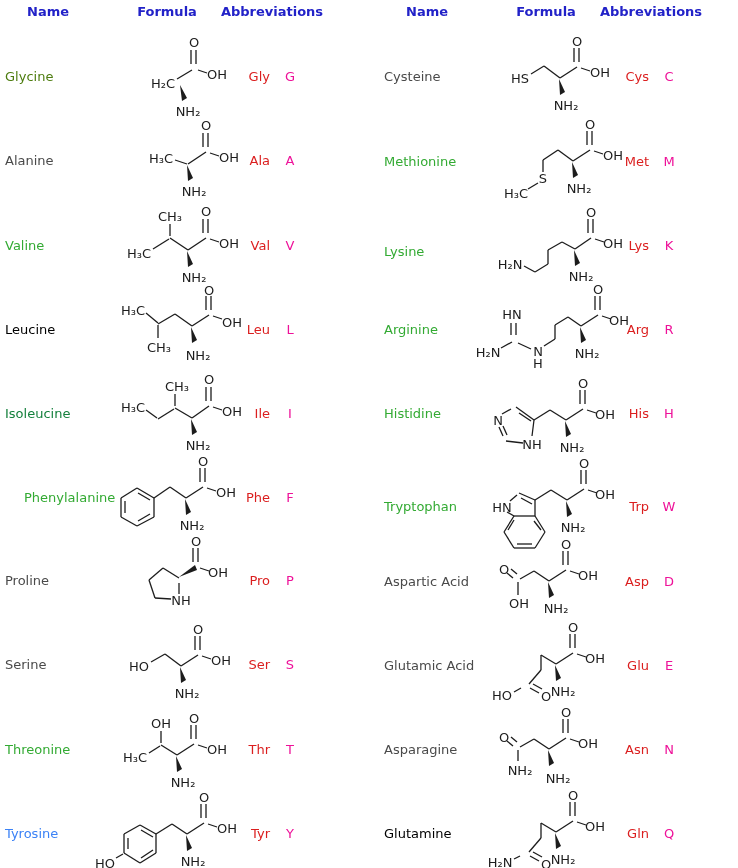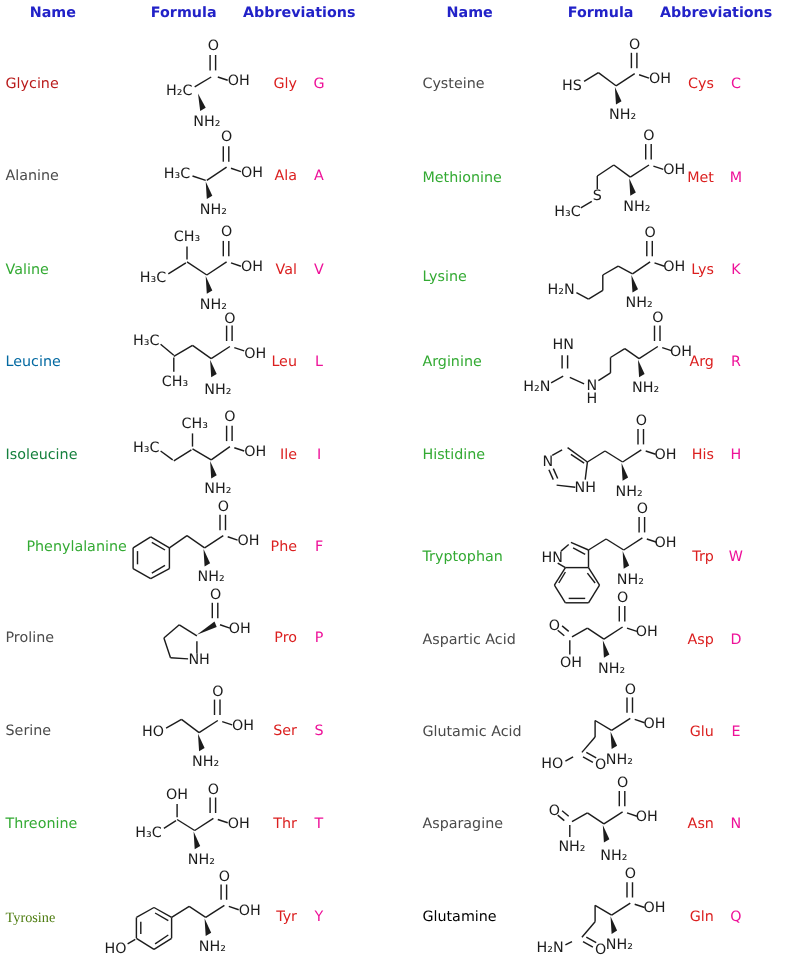--- a/index.html
+++ b/index.html
@@ -25,21 +25,21 @@
 <div class="page">
 
   <section class="half">
     <header class="cols">
       <span class="hdr h-name">Name</span>
       <span class="hdr h-formula">Formula</span>
       <span class="hdr h-abbr">Abbreviations</span>
     </header>
     <div class="rows">
         <div class="row">
-          <div class="name" style="color: #b91c1c;">Glycine</div>
+          <div class="name" style="color: #4d7c0f;">Glycine</div>
           <div class="formula">
             <svg width="150" height="92" viewBox="0 0 150 92">
               <line x1="84" y1="49" x2="99" y2="40" stroke="#1C1C1C" stroke-width="1.3"></line>
               <line x1="98" y1="34" x2="98" y2="20" stroke="#1C1C1C" stroke-width="1.3"></line>
               <line x1="103" y1="34" x2="103" y2="20" stroke="#1C1C1C" stroke-width="1.3"></line>
               <line x1="105" y1="40" x2="114" y2="43" stroke="#1C1C1C" stroke-width="1.3"></line>
               <polygon points="87,55 94,68 89,71" fill="#1C1C1C"></polygon>
               <text x="70" y="53" text-anchor="middle" dominant-baseline="central" font-size="13" fill="#1C1C1C">H₂C</text>
               <text x="101" y="12" text-anchor="middle" dominant-baseline="central" font-size="13" fill="#1C1C1C">O</text>
               <text x="124" y="44" text-anchor="middle" dominant-baseline="central" font-size="13" fill="#1C1C1C">OH</text>
@@ -84,21 +84,21 @@
               <text x="77" y="18" text-anchor="middle" dominant-baseline="central" font-size="13" fill="#1C1C1C">CH₃</text>
               <text x="113" y="13" text-anchor="middle" dominant-baseline="central" font-size="13" fill="#1C1C1C">O</text>
               <text x="136" y="45" text-anchor="middle" dominant-baseline="central" font-size="13" fill="#1C1C1C">OH</text>
               <text x="101" y="79" text-anchor="middle" dominant-baseline="central" font-size="13" fill="#1C1C1C">NH₂</text>
             </svg>
           </div>
           <div class="abbr3">Val</div>
           <div class="abbr1">V</div>
         </div>
         <div class="row">
-          <div class="name" style="color: #0369a1;">Leucine</div>
+          <div class="name" style="color: #000000;">Leucine</div>
           <div class="formula">
             <svg width="150" height="95" viewBox="0 0 150 95">
               <line x1="53" y1="31" x2="65" y2="41" stroke="#1C1C1C" stroke-width="1.3"></line>
               <line x1="65" y1="43" x2="65" y2="56" stroke="#1C1C1C" stroke-width="1.3"></line>
               <line x1="65" y1="42" x2="82" y2="32" stroke="#1C1C1C" stroke-width="1.3"></line>
               <line x1="82" y1="32" x2="99" y2="44" stroke="#1C1C1C" stroke-width="1.3"></line>
               <line x1="99" y1="44" x2="116" y2="33" stroke="#1C1C1C" stroke-width="1.3"></line>
               <line x1="113" y1="28" x2="113" y2="14" stroke="#1C1C1C" stroke-width="1.3"></line>
               <line x1="118" y1="28" x2="118" y2="14" stroke="#1C1C1C" stroke-width="1.3"></line>
               <line x1="120" y1="34" x2="129" y2="37" stroke="#1C1C1C" stroke-width="1.3"></line>
@@ -221,21 +221,21 @@
               <text x="68" y="21" text-anchor="middle" dominant-baseline="central" font-size="13" fill="#1C1C1C">OH</text>
               <text x="101" y="16" text-anchor="middle" dominant-baseline="central" font-size="13" fill="#1C1C1C">O</text>
               <text x="124" y="47" text-anchor="middle" dominant-baseline="central" font-size="13" fill="#1C1C1C">OH</text>
               <text x="90" y="80" text-anchor="middle" dominant-baseline="central" font-size="13" fill="#1C1C1C">NH₂</text>
             </svg>
           </div>
           <div class="abbr3">Thr</div>
           <div class="abbr1">T</div>
         </div>
         <div class="row">
-          <div class="name" style="color: #4d7c0f; font-family: Liberation Serif, serif;">Tyrosine</div>
+          <div class="name" style="color: #3b82f6;">Tyrosine</div>
           <div class="formula">
             <svg width="155" height="95" viewBox="0 0 155 95">
               <line x1="66" y1="67" x2="50" y2="77" stroke="#1C1C1C" stroke-width="1.3"></line>
               <line x1="50" y1="77" x2="34" y2="67" stroke="#1C1C1C" stroke-width="1.3"></line>
               <line x1="34" y1="67" x2="34" y2="48" stroke="#1C1C1C" stroke-width="1.3"></line>
               <line x1="34" y1="48" x2="50" y2="39" stroke="#1C1C1C" stroke-width="1.3"></line>
               <line x1="50" y1="39" x2="66" y2="48" stroke="#1C1C1C" stroke-width="1.3"></line>
               <line x1="66" y1="48" x2="66" y2="67" stroke="#1C1C1C" stroke-width="1.3"></line>
               <line x1="51" y1="44" x2="63" y2="51" stroke="#1C1C1C" stroke-width="1.3"></line>
               <line x1="63" y1="64" x2="51" y2="72" stroke="#1C1C1C" stroke-width="1.3"></line>

